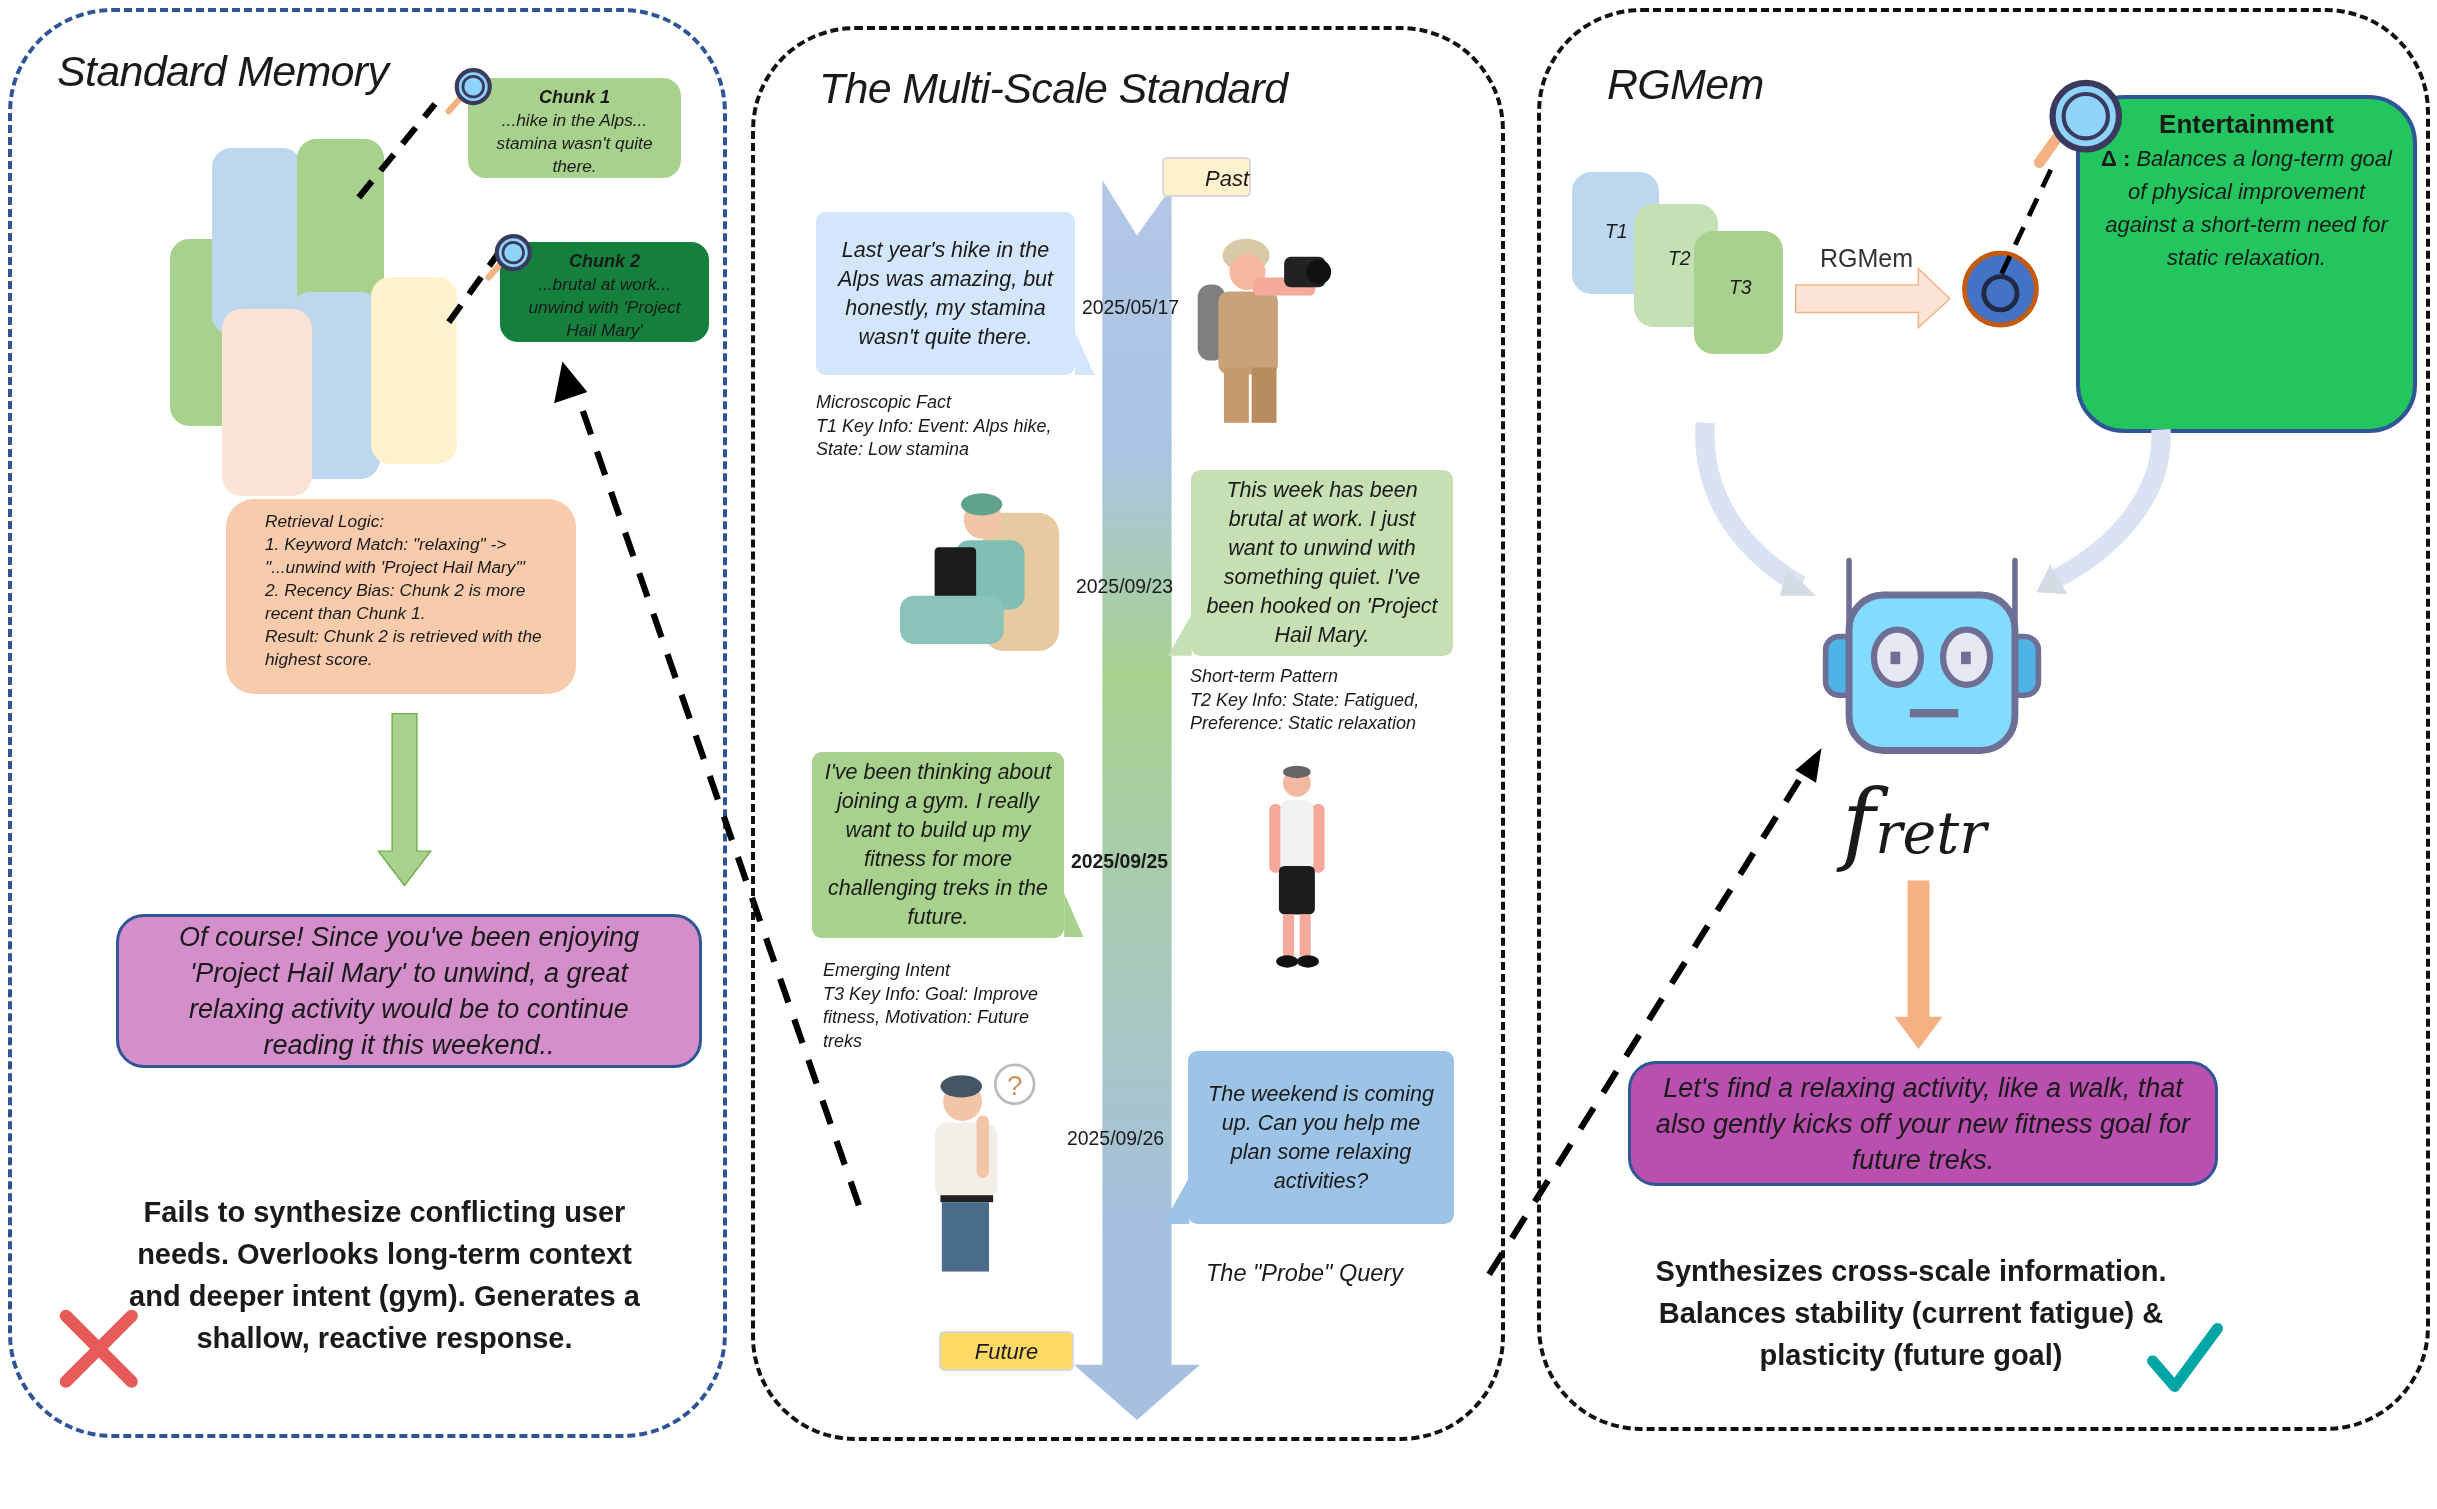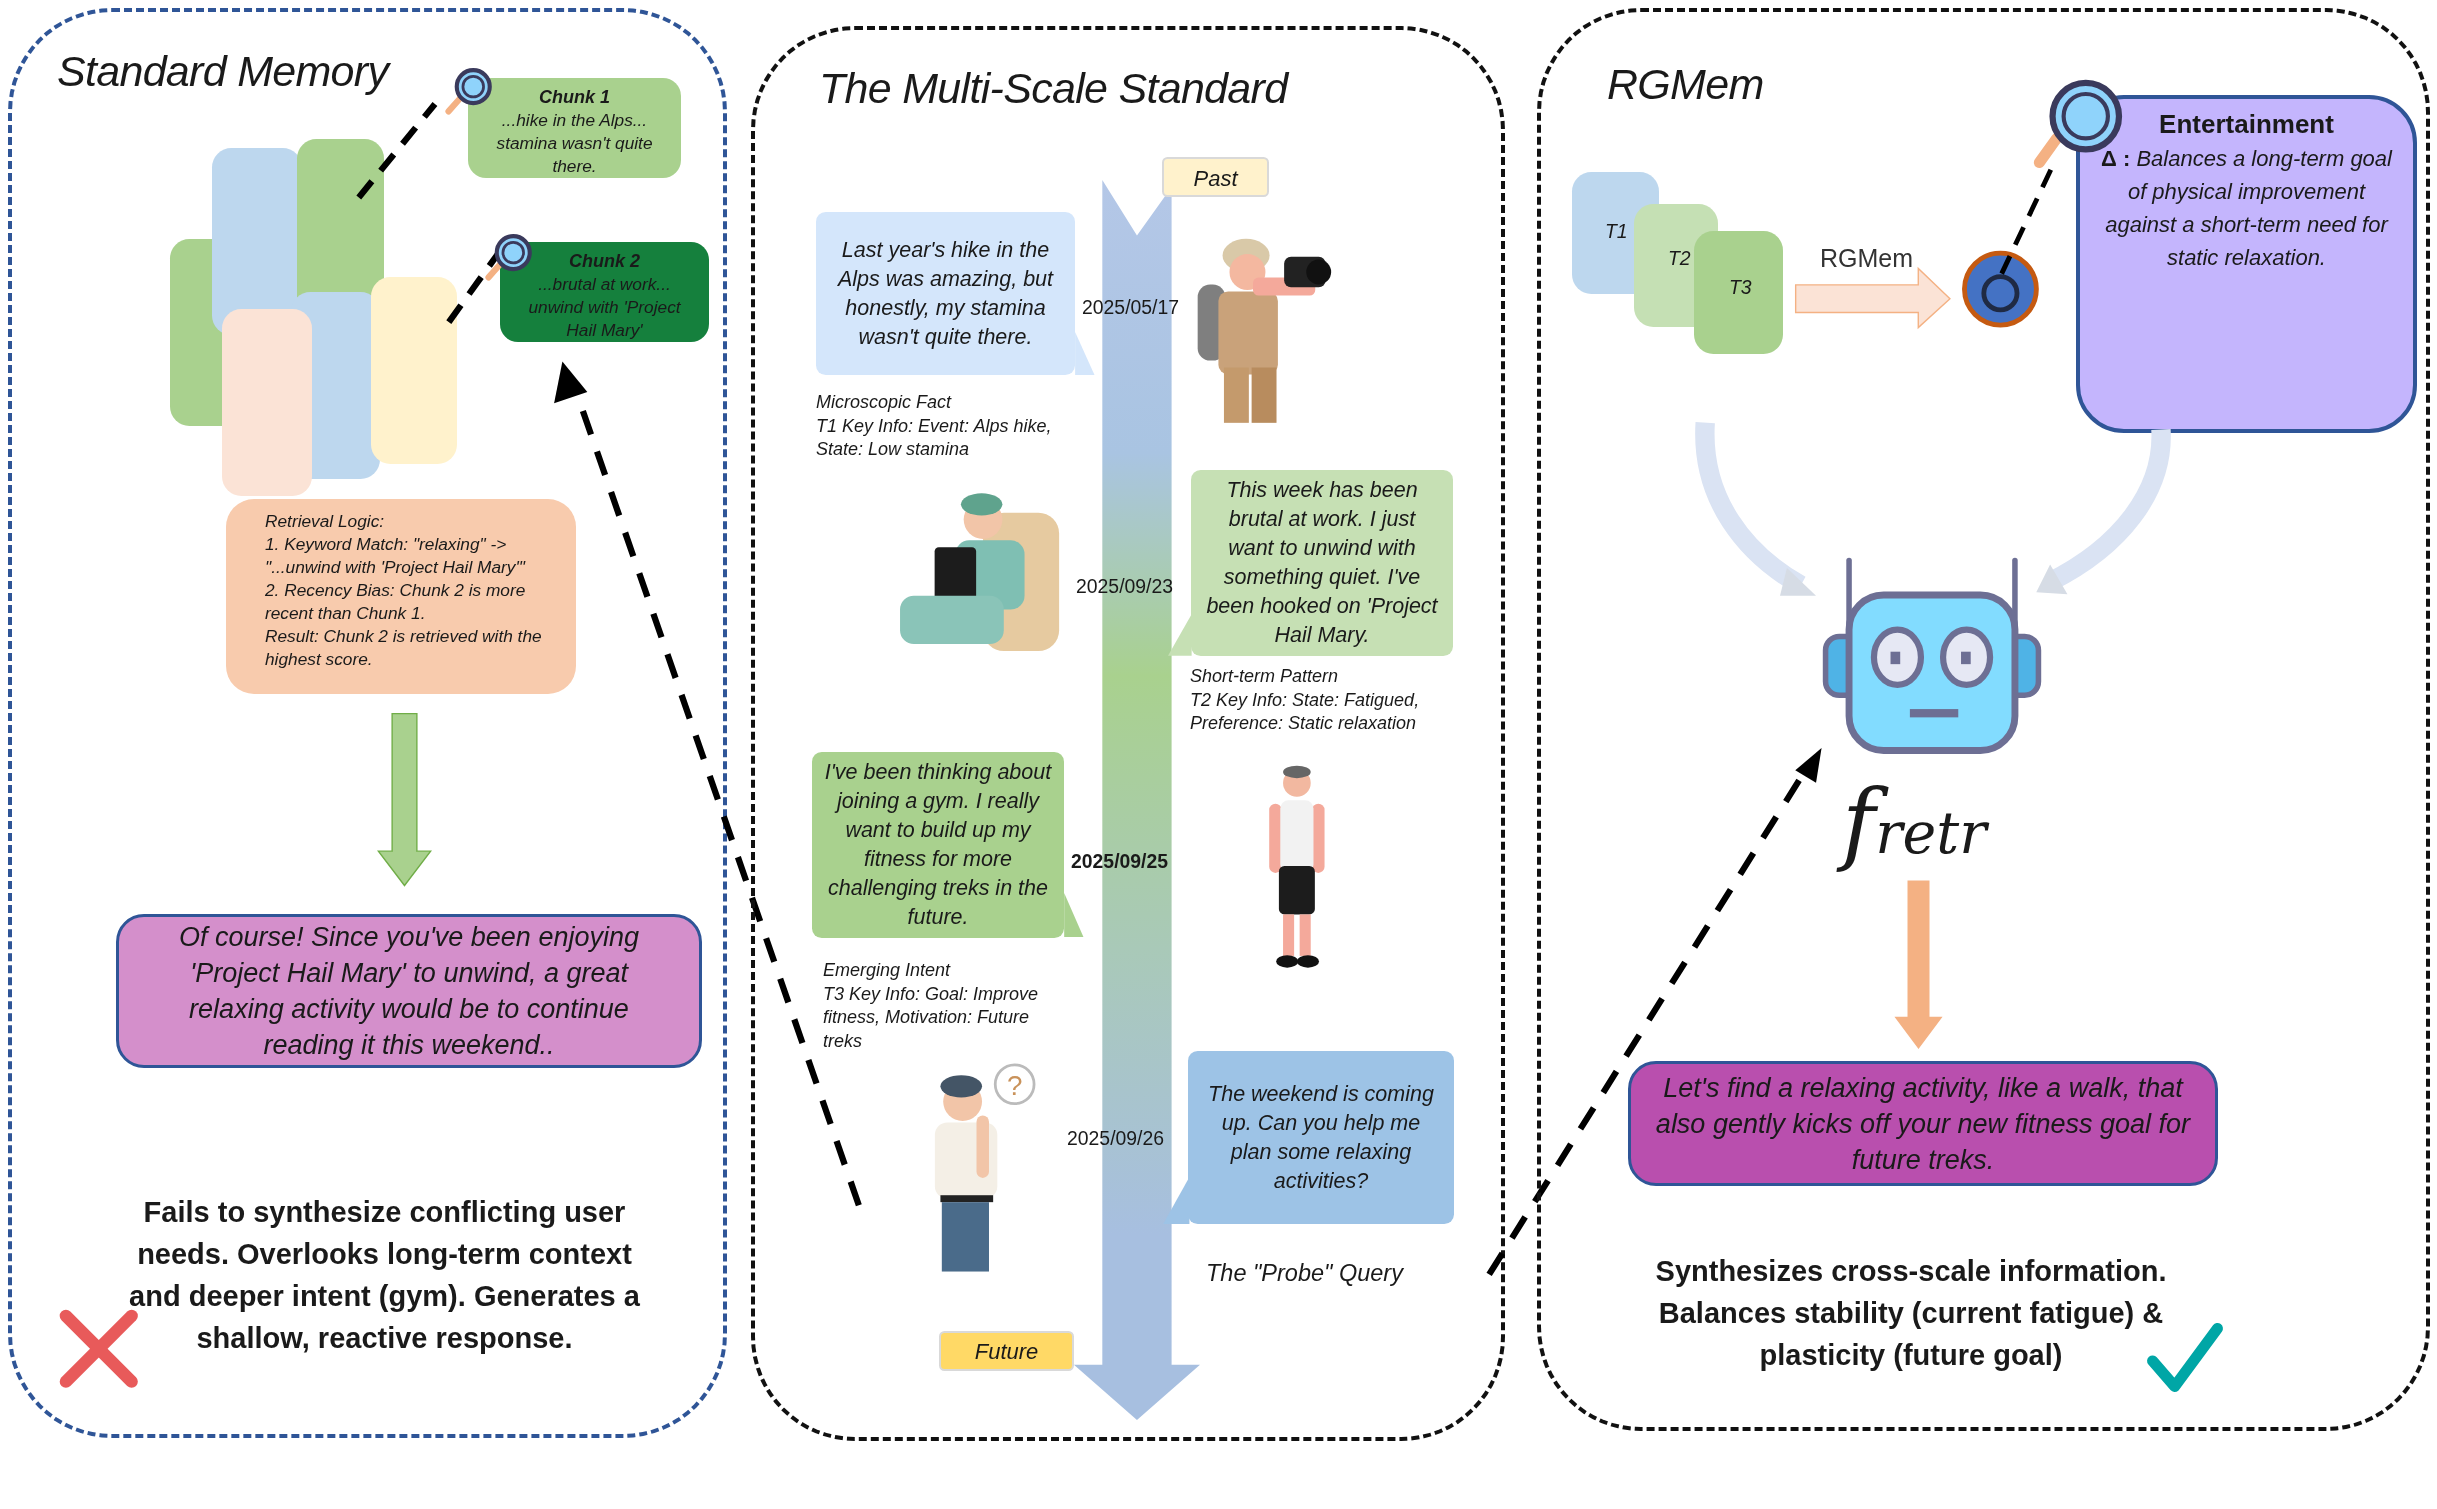--- a/index.html
+++ b/index.html
@@ -90,21 +90,21 @@
       <stop offset="0" stop-color="#b4c7e7"></stop>
       <stop offset="0.22" stop-color="#a9c4e2"></stop>
       <stop offset="0.4" stop-color="#a9d18e"></stop>
       <stop offset="0.62" stop-color="#a9c9b8"></stop>
       <stop offset="0.85" stop-color="#a7bfe0"></stop>
       <stop offset="1" stop-color="#a7bfe0"></stop>
     </linearGradient>
   </defs>
   <polygon points="42,0 92,80 142,10 142,1710 183,1710 92,1790 1,1710 42,1710" fill="url(#tl)"></polygon>
 </svg>
-<div class="abs" style="left:1162px;top:157px;width:107px;height:40px;background:#fff2cc;border:2.1px solid #d9d9d9;border-radius:5.5px;font-style:italic;font-size:22px;line-height:39px;text-align:center;box-sizing:border-box;">Past</div>
+<div class="abs" style="left:1162px;top:157px;width:89px;height:40px;background:#fff2cc;border:2.1px solid #d9d9d9;border-radius:5.5px;font-style:italic;font-size:22px;line-height:39px;text-align:right;box-sizing:border-box;">Past</div>
 <div class="abs" style="left:939px;top:1331px;width:135px;height:40px;background:#ffd966;border:2.1px solid #d9d9d9;border-radius:5.5px;font-style:italic;font-size:22px;line-height:37px;text-align:center;box-sizing:border-box;">Future</div>
 
 <div class="bubble" style="left:816px;top:212px;width:259px;height:163px;background:#d4e6fb;border-radius:9.7px;padding:0 14px;">Last year's hike in the Alps was amazing, but honestly, my stamina wasn't quite there.</div>
 <svg style="left:1075px;top:332px;" width="21" height="43" viewBox="0 0 30 62">
     <polygon points="0,0 28,62 0,62" fill="#d4e6fb"></polygon>
   </svg>
 <div class="date" style="left:1082px;top:296px;">2025/05/17</div>
 <div class="note" style="left:816px;top:391px;">Microscopic Fact
 T1 Key Info: Event: Alps hike,
 State: Low stamina</div>
@@ -197,21 +197,21 @@
 </svg>
 
 <svg style="left:1961px;top:249px;" width="83" height="83" viewBox="0 0 120 120">
   <circle cx="57" cy="58" r="52" fill="#4472c4" stroke="#c55a11" stroke-width="7"></circle>
   <circle cx="57" cy="64" r="24" fill="none" stroke="#1f2a44" stroke-width="7"></circle>
 </svg>
 <svg style="left:0;top:0;" width="2438" height="1510" viewBox="0 0 3520 2180">
   <line x1="2890" y1="395" x2="2968" y2="230" stroke="#000" stroke-width="7" stroke-dasharray="28,18"></line>
 </svg>
 
-<div class="abs" style="left:2076px;top:95px;width:341px;height:338px;background:#c4b5fd;border:4.2px solid #2f5597;border-radius:48px;box-sizing:border-box;text-align:center;padding:8.3px 15.2px 0;">
+<div class="abs" style="left:2076px;top:95px;width:341px;height:338px;background:#22c55e;border:4.2px solid #2f5597;border-radius:48px;box-sizing:border-box;text-align:center;padding:8.3px 15.2px 0;">
   <div style="font-weight:bold;font-size:26px;line-height:35px;">Entertainment</div>
   <div style="font-style:italic;font-size:22px;line-height:33px;">
     <span style="font-weight:bold;font-style:normal;">Δ :</span>
     <span>Balances a long-term goal of physical improvement against a short-term need for static relaxation.</span>
   </div>
 </div>
 <svg style="left:2029px;top:69px;" width="90" height="111" viewBox="0 0 130 160">
   <line x1="40" y1="100" x2="15" y2="135" stroke="#f4b183" stroke-width="16" stroke-linecap="round"></line>
   <circle cx="82" cy="68" r="48" fill="#8fd3fb" stroke="#3a3a5c" stroke-width="9"></circle>
   <circle cx="82" cy="68" r="32" fill="none" stroke="#3a3a5c" stroke-width="6"></circle>

